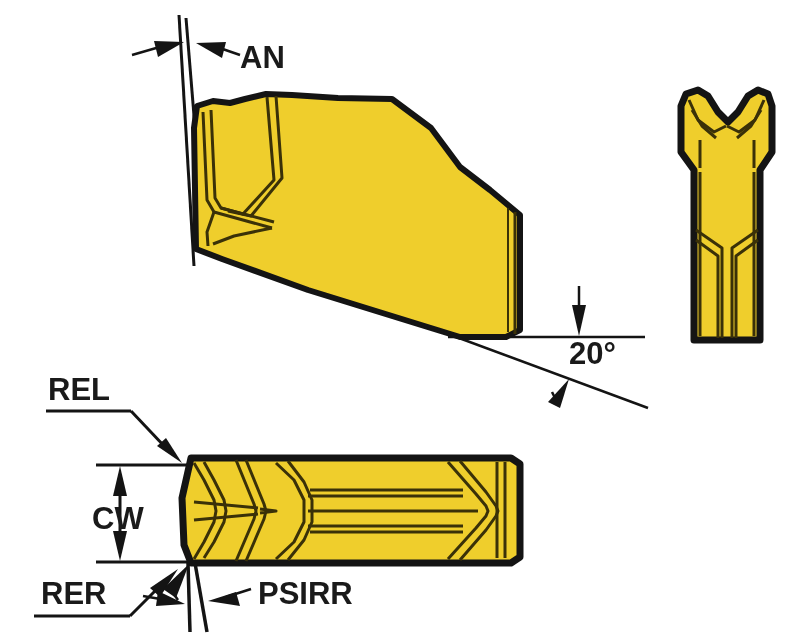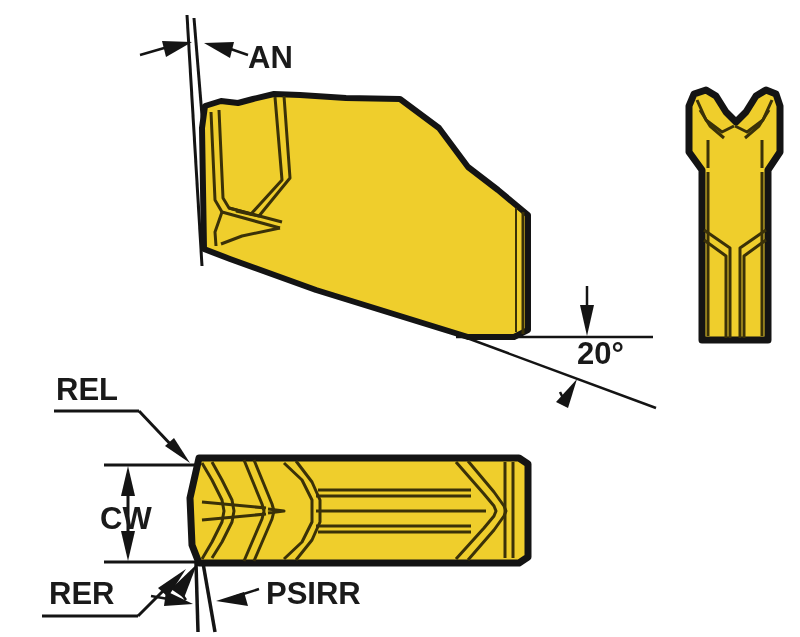--- a/index.html
+++ b/index.html
@@ -10,21 +10,21 @@
   }
   body {
     width: 800px;
     height: 637px;
     position: relative;
     overflow: hidden;
     font-family: "Liberation Sans", sans-serif;
   }
   #drawing-root {
     position: absolute;
-    left: 16px;
+    left: 8px;
     top: 0;
     width: 676px;
     height: 637px;
   }
   svg.drawing {
     display: block;
     width: 800px;
     height: 637px;
   }
   text.dim-label {

